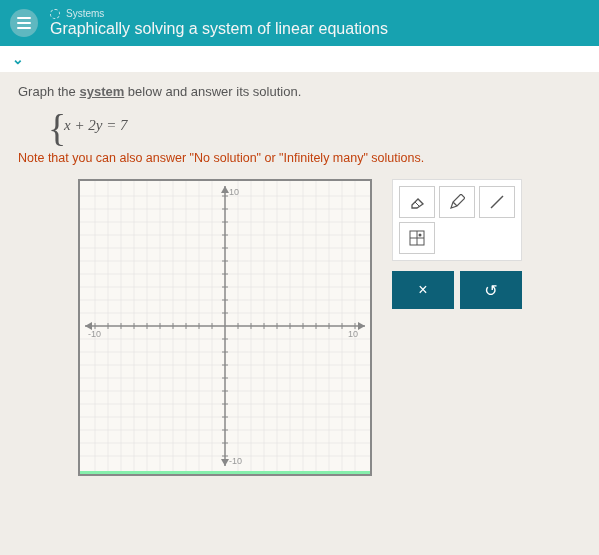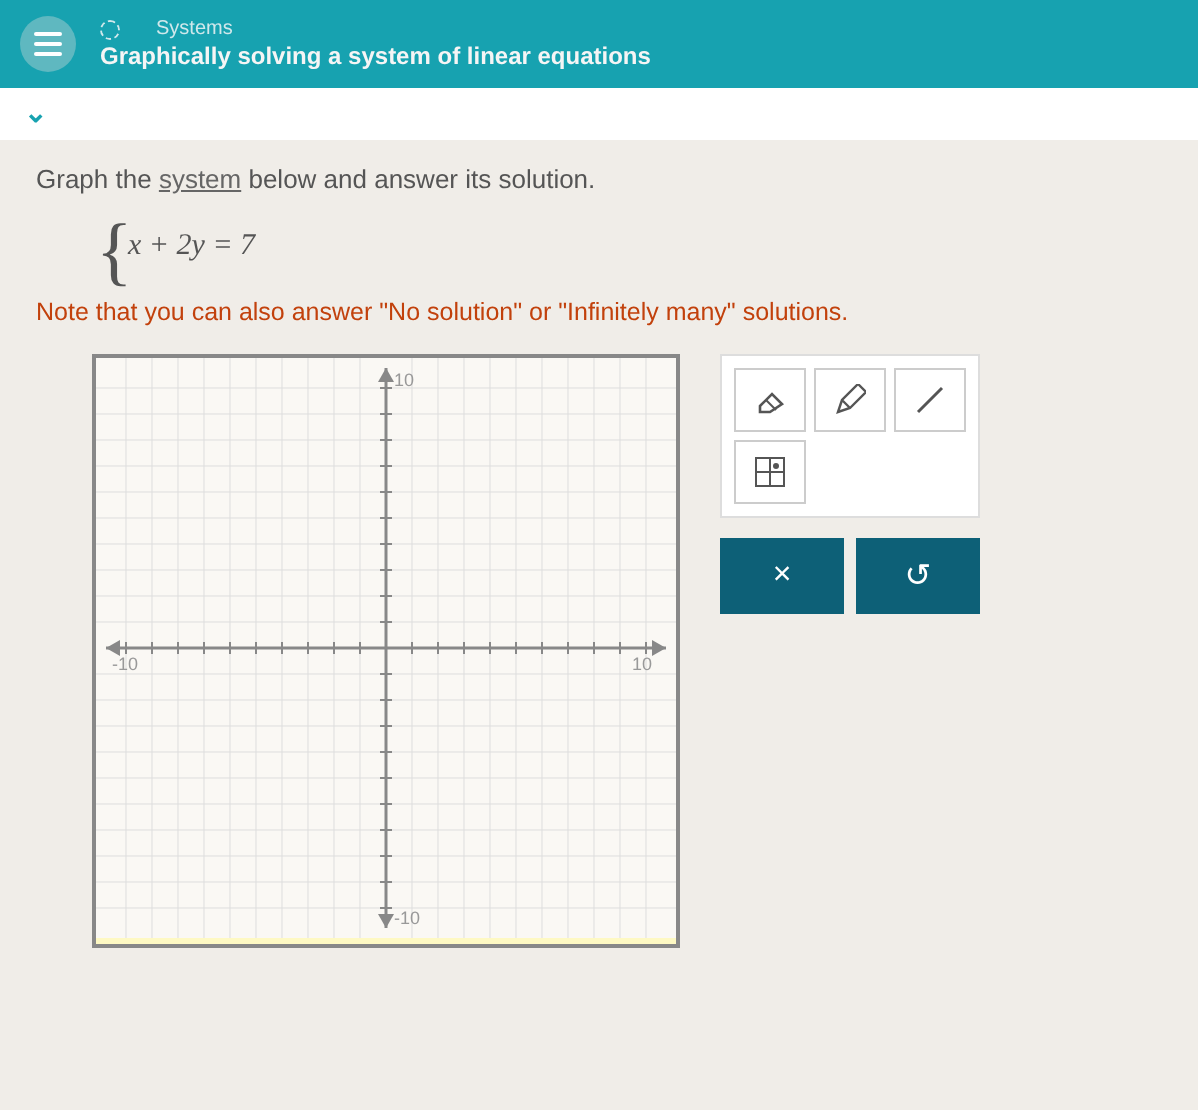--- a/index.html
+++ b/index.html
@@ -31,40 +31,40 @@
       flex-shrink: 0;
     }
     .menu-icon span {
       display: block;
       width: 14px;
       height: 2px;
       background: white;
       border-radius: 1px;
     }
     .header-text { flex: 1; }
-    .header-top { display: flex; align-items: center; gap: 18px; font-size: 10px; color: #d0e8eb; }
+    .header-top { display: flex; align-items: center; gap: 6px; font-size: 10px; color: #d0e8eb; }
     .sun-icon {
       width: 10px;
       height: 10px;
       border: 1px dashed #d0e8eb;
       border-radius: 50%;
       display: inline-block;
     }
-    .header-title { font-size: 12px; font-weight: bold; color: #f5f5f5; margin-top: 1px; }
+    .header-title { font-size: 16px; font-weight: normal; color: #f5f5f5; margin-top: 1px; }
     .chevron-bar {
       background: white;
       padding: 4px 12px;
     }
     .chevron { color: #17a2b0; font-size: 14px; font-weight: bold; }
     .content {
       padding: 12px 18px;
       color: #555;
       font-size: 13px;
     }
-    .underline { text-decoration: underline; color: #666; }
+    .underline { text-decoration: underline; color: #666; font-weight: bold; }
     .equations {
       margin: 14px 0 14px 30px;
       position: relative;
       padding-left: 16px;
       font-family: 'Times New Roman', serif;
       font-style: italic;
       font-size: 15px;
       color: #555;
       line-height: 1.6;
     }
@@ -78,22 +78,22 @@
       color: #555;
     }
     .note { font-size: 12.5px; color: #c2410c; }
     .workspace {
       display: flex;
       margin-top: 14px;
       gap: 20px;
     }
     .graph-frame {
       border: 2px solid #888;
-      background: #fef9c3;
-      margin-left: 28px;
+      background: #86efac;
+      margin-left: 60px;
     }
     .toolbox {
       width: 130px;
     }
     .tool-grid {
       background: white;
       border: 1px solid #ddd;
       padding: 6px;
       display: grid;
       grid-template-columns: repeat(3, 1fr);

